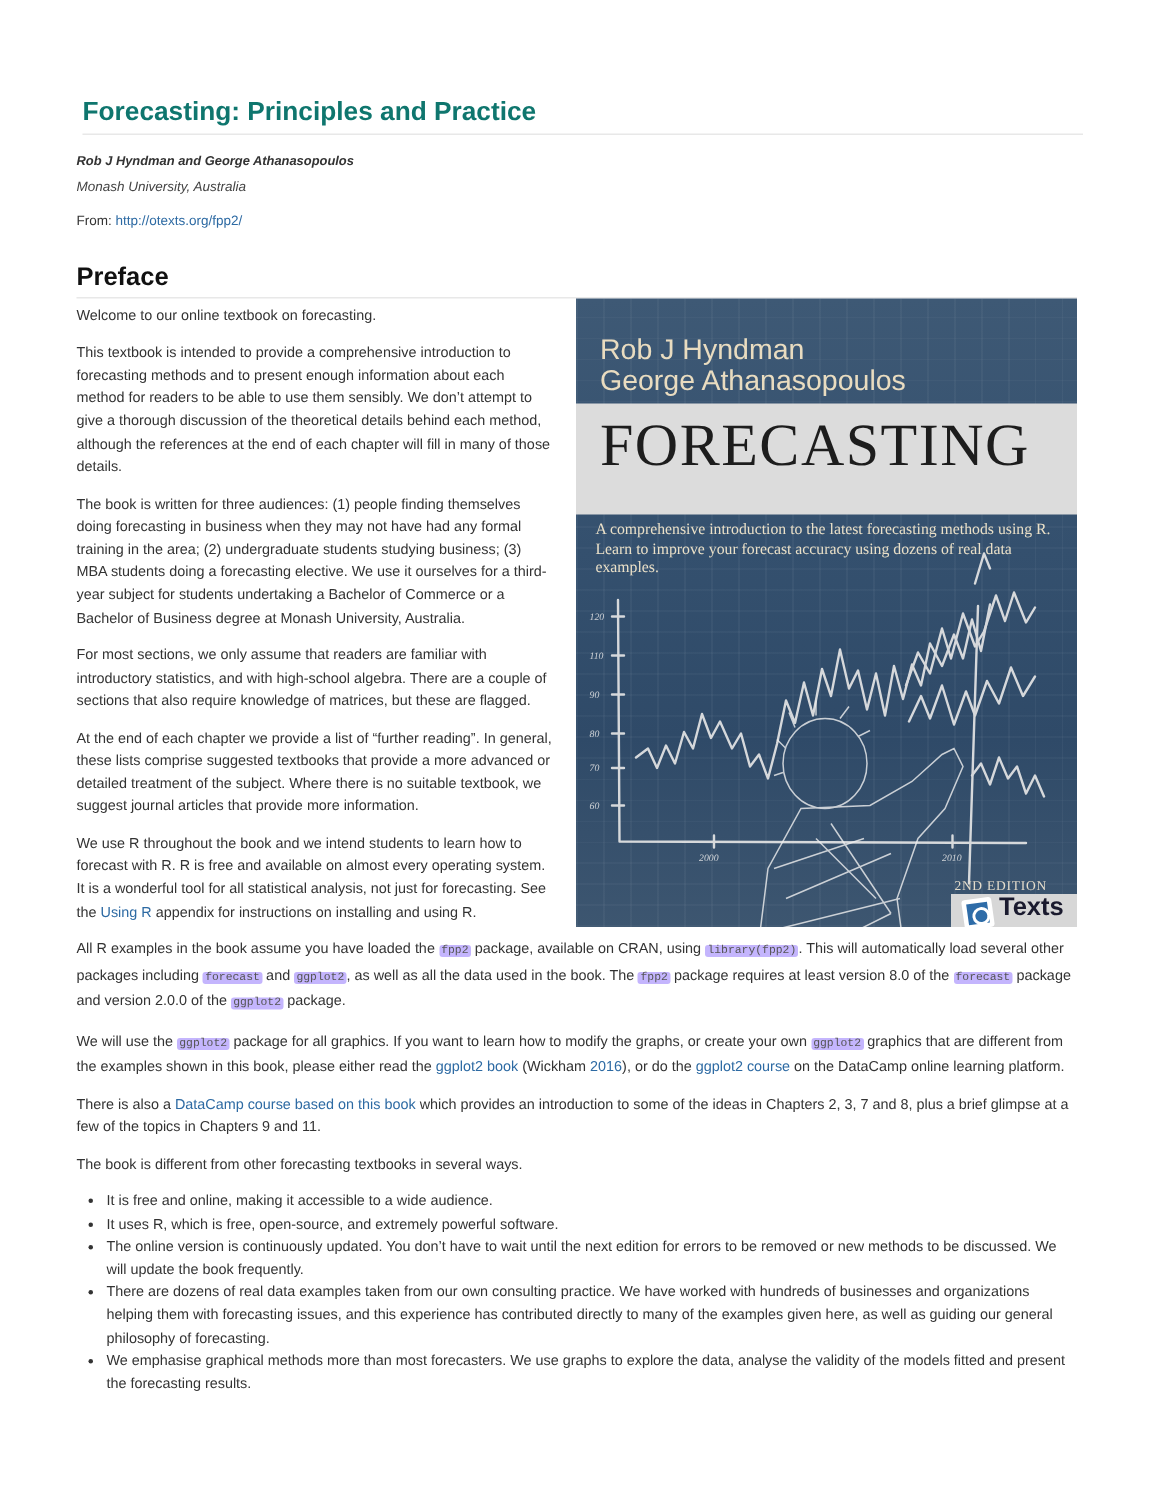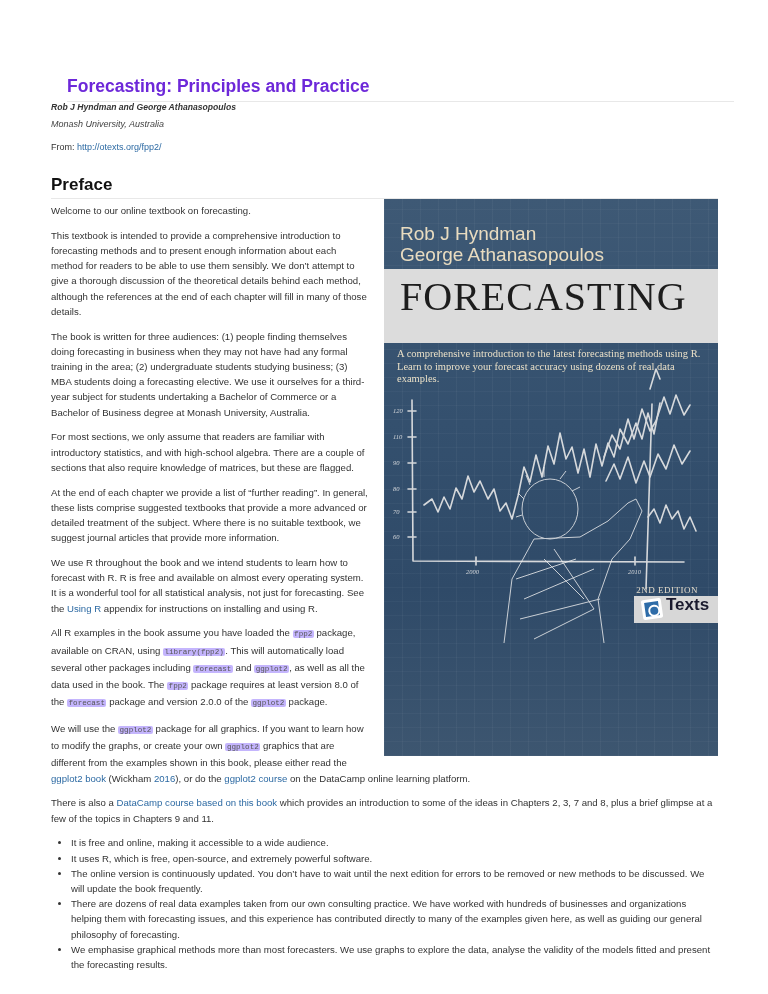--- a/index.html
+++ b/index.html
@@ -4,37 +4,37 @@
   <style>
     * { box-sizing: border-box; }
     html, body { margin: 0; padding: 0; background: #ffffff; }
     body {
       width: 768px; height: 994px; overflow: hidden;
       font-family: "Liberation Sans", sans-serif;
       color: #333333; font-size: 9.6px; line-height: 15.2px;
     }
     .page { position: relative; padding: 0 50px 0 51px; }
     h1 {
-      margin: 16px; position: absolute; left: 51px; top: 60px; width: 667px;
-      font-size: 17.5px; font-weight: bold; color: #6d28d9;
+      margin: 4px; position: absolute; left: 51px; top: 60px; width: 667px;
+      font-size: 17.5px; font-weight: bold; color: #0f766e;
       padding-bottom: 5px; border-bottom: 1px solid #e8e8e8; line-height: 20px;
     }
     .authors { position: absolute; left: 51px; top: 100px; font-weight: bold; font-style: italic; font-size: 8.6px; color: #333; }
     .affil { position: absolute; left: 51px; top: 117px; font-style: italic; font-size: 9px; color: #444; }
     .from { position: absolute; left: 51px; top: 140px; font-size: 9px; color: #333; }
     a { color: #2d6aa3; text-decoration: none; }
     h2 {
       margin: 0; position: absolute; left: 51px; top: 175px; width: 667px;
       font-size: 17px; font-weight: bold; color: #111;
       padding-bottom: 3px; border-bottom: 1px solid #e8e8e8; line-height: 20px;
     }
     .body-flow { position: absolute; left: 51px; top: 203px; width: 667px; }
     .body-flow p { margin: 0 0 9.6px 0; }
     .cover {
-      float: right; width: 334px; height: 557px; margin: -4px 0 4px 14px;
+      float: right; width: 334px; height: 419px; margin: -4px 0 4px 14px;
       position: relative; overflow: hidden;
       background: linear-gradient(180deg, #3e5975 0%, #34506e 40%, #2f4a68 70%, #3d5670 100%);
     }
     .cover .grid {
       position: absolute; inset: 0;
       background-image: repeating-linear-gradient(90deg, rgba(255,255,255,0.04) 0 1px, transparent 1px 18px),
                         repeating-linear-gradient(0deg, rgba(255,255,255,0.03) 0 1px, transparent 1px 14px);
     }
     .cover .c-authors { position: absolute; left: 16px; top: 24px; color: #e9dcc0; font-size: 19px; line-height: 21px; font-family: "Liberation Sans", sans-serif; }
     .cover .band { position: absolute; left: 0; right: 0; top: 70px; height: 74px; background: #dcdcdc; }
@@ -111,20 +111,21 @@
 
     <p>Welcome to our online textbook on forecasting.</p>
     <p>This textbook is intended to provide a comprehensive introduction to forecasting methods and to present enough information about each method for readers to be able to use them sensibly. We don’t attempt to give a thorough discussion of the theoretical details behind each method, although the references at the end of each chapter will fill in many of those details.</p>
     <p>The book is written for three audiences: (1) people finding themselves doing forecasting in business when they may not have had any formal training in the area; (2) undergraduate students studying business; (3) MBA students doing a forecasting elective. We use it ourselves for a third-year subject for students undertaking a Bachelor of Commerce or a Bachelor of Business degree at Monash University, Australia.</p>
     <p>For most sections, we only assume that readers are familiar with introductory statistics, and with high-school algebra. There are a couple of sections that also require knowledge of matrices, but these are flagged.</p>
     <p>At the end of each chapter we provide a list of “further reading”. In general, these lists comprise suggested textbooks that provide a more advanced or detailed treatment of the subject. Where there is no suitable textbook, we suggest journal articles that provide more information.</p>
     <p><span>We use R throughout the book and we intend students to learn how to forecast with R. R is free and available on almost every operating system. It is a wonderful tool for all statistical analysis, not just for forecasting. See the </span><a href="#">Using R</a><span> appendix for instructions on installing and using R.</span></p>
     <p><span>All R examples in the book assume you have loaded the </span><code>fpp2</code><span> package, available on CRAN, using </span><code>library(fpp2)</code><span>. This will automatically load several other packages including </span><code>forecast</code><span> and </span><code>ggplot2</code><span>, as well as all the data used in the book. The </span><code>fpp2</code><span> package requires at least version 8.0 of the </span><code>forecast</code><span> package and version 2.0.0 of the </span><code>ggplot2</code><span> package.</span></p>
     <p><span>We will use the </span><code>ggplot2</code><span> package for all graphics. If you want to learn how to modify the graphs, or create your own </span><code>ggplot2</code><span> graphics that are different from the examples shown in this book, please either read the </span><a href="#">ggplot2 book</a><span> (Wickham </span><a href="#">2016</a><span>), or do the </span><a href="#">ggplot2 course</a><span> on the DataCamp online learning platform.</span></p>
     <p><span>There is also a </span><a href="#">DataCamp course based on this book</a><span> which provides an introduction to some of the ideas in Chapters 2, 3, 7 and 8, plus a brief glimpse at a few of the topics in Chapters 9 and 11.</span></p>
+    <p>The book is different from other forecasting textbooks in several ways.</p>
     <ul>
       <li>It is free and online, making it accessible to a wide audience.</li>
       <li>It uses R, which is free, open-source, and extremely powerful software.</li>
       <li>The online version is continuously updated. You don’t have to wait until the next edition for errors to be removed or new methods to be discussed. We will update the book frequently.</li>
       <li>There are dozens of real data examples taken from our own consulting practice. We have worked with hundreds of businesses and organizations helping them with forecasting issues, and this experience has contributed directly to many of the examples given here, as well as guiding our general philosophy of forecasting.</li>
       <li>We emphasise graphical methods more than most forecasters. We use graphs to explore the data, analyse the validity of the models fitted and present the forecasting results.</li>
     </ul>
   </div>
 </div>
 

